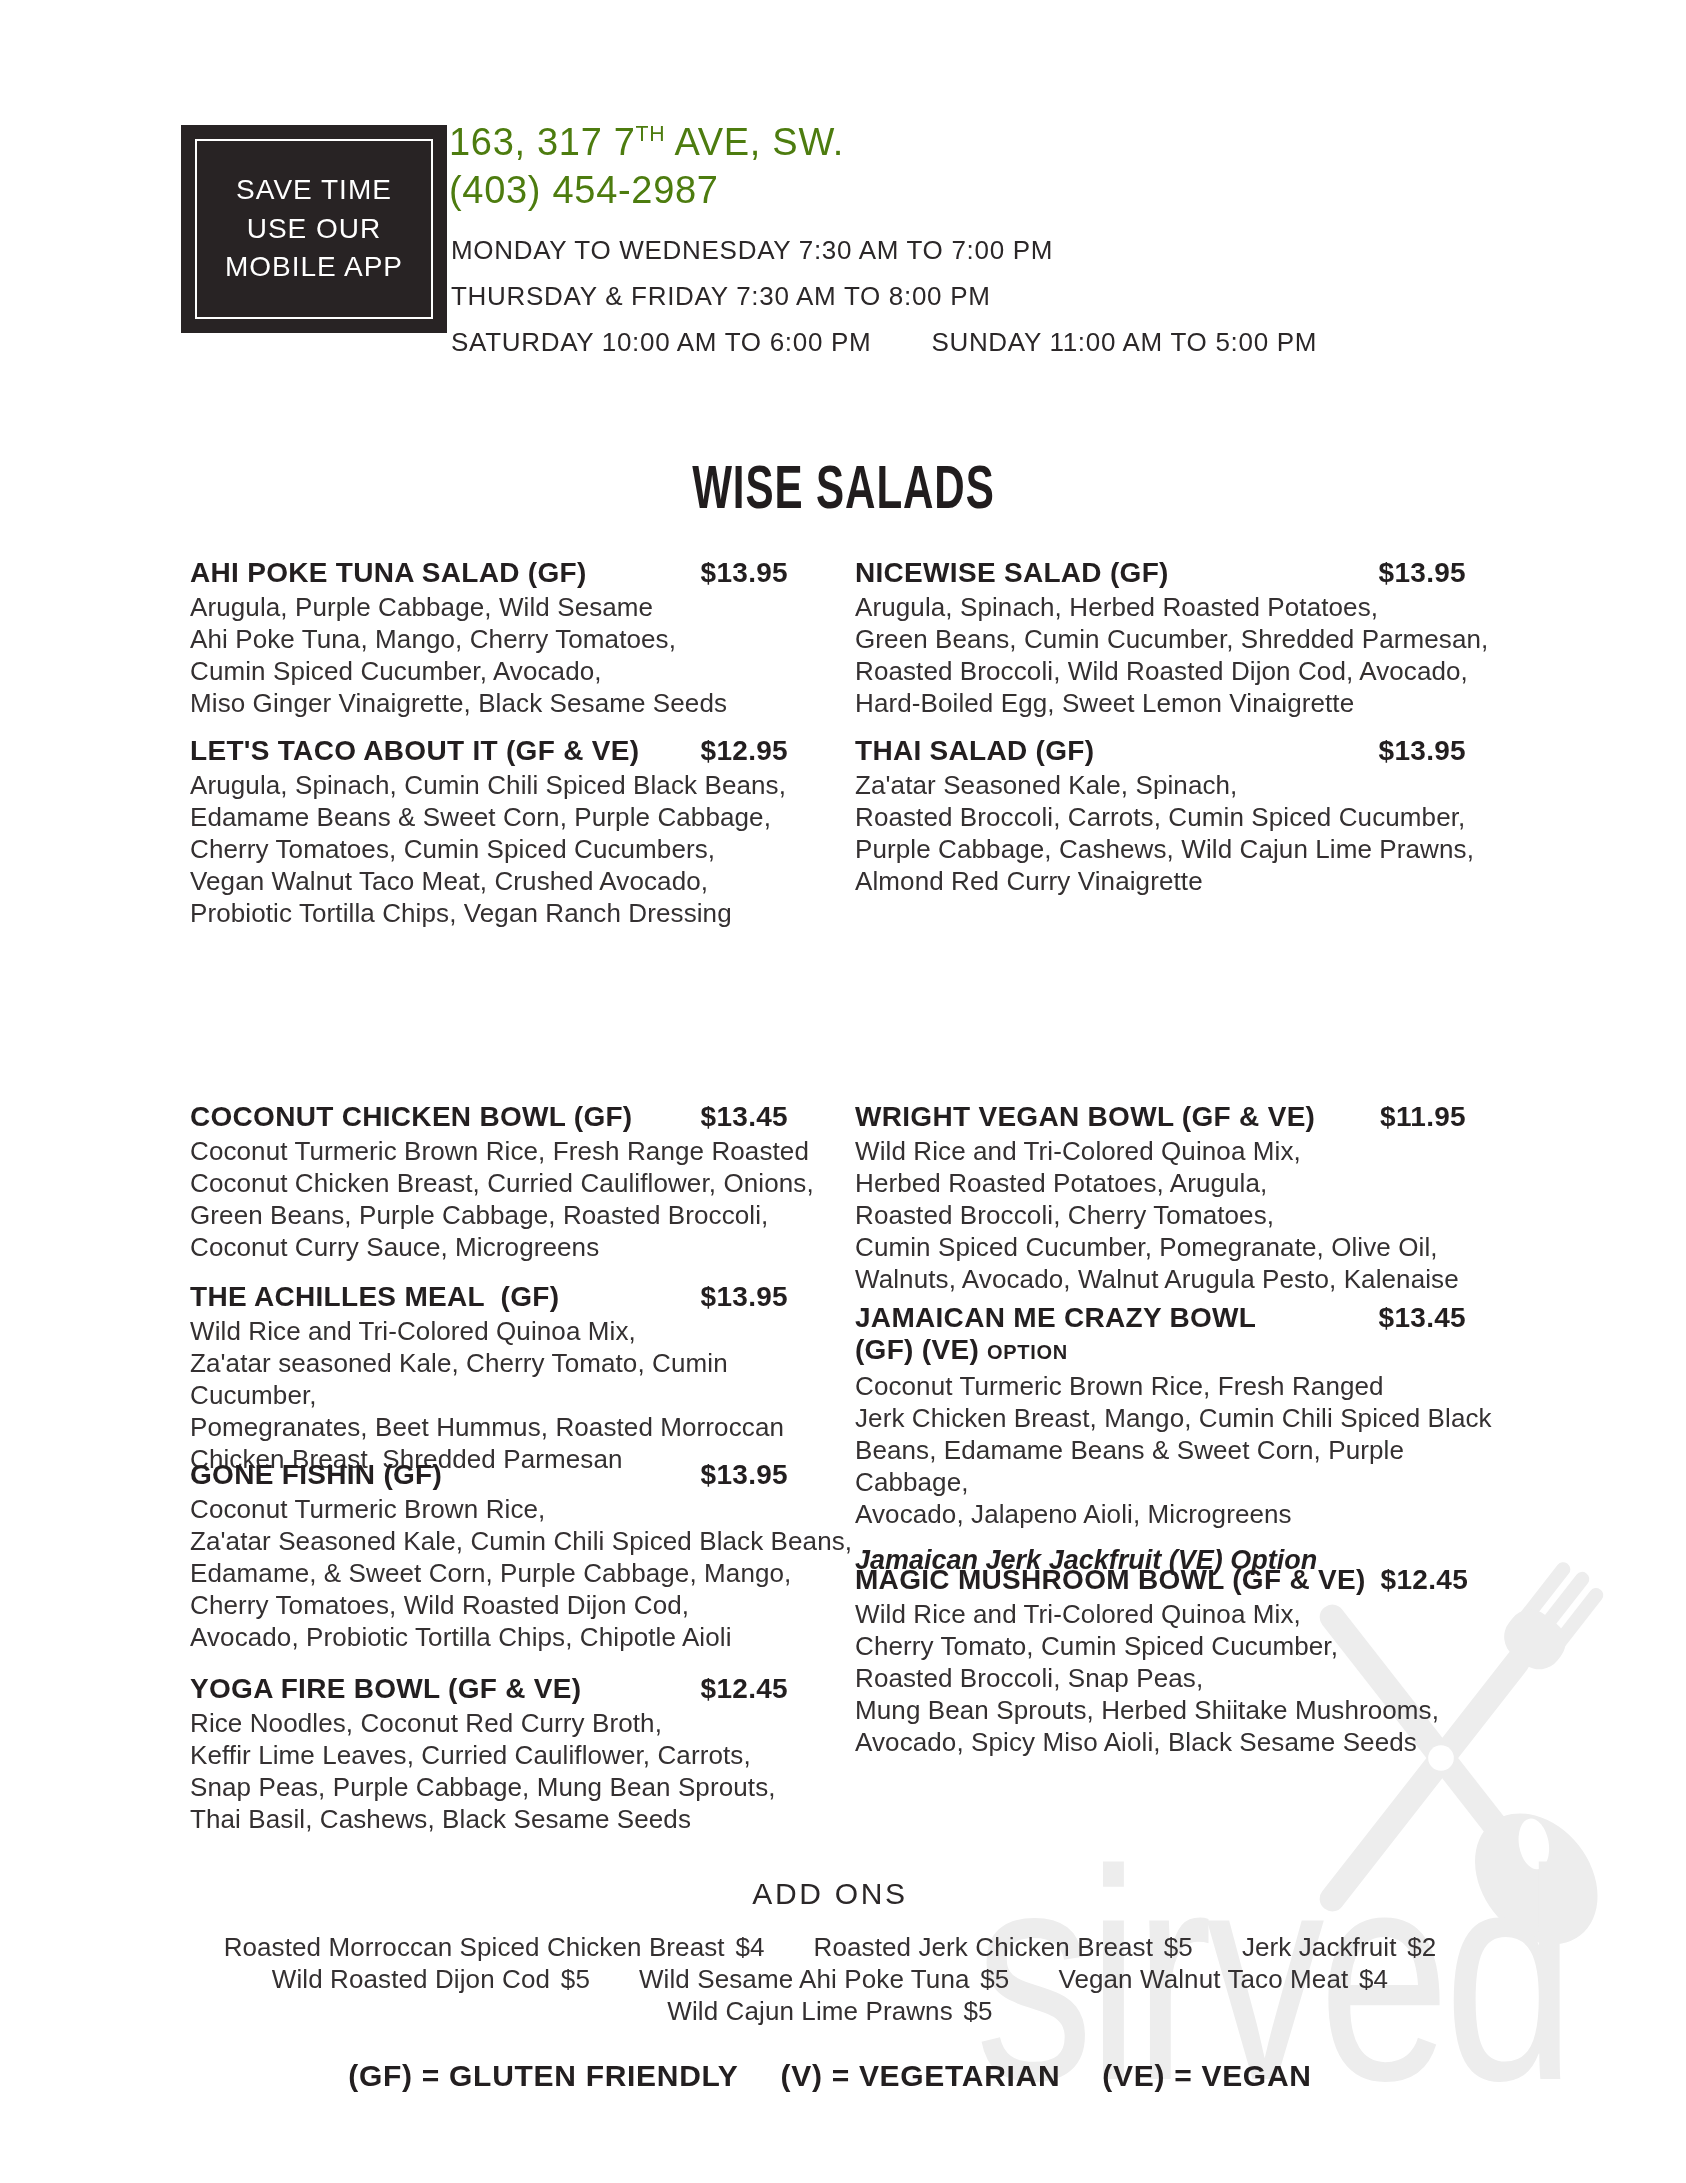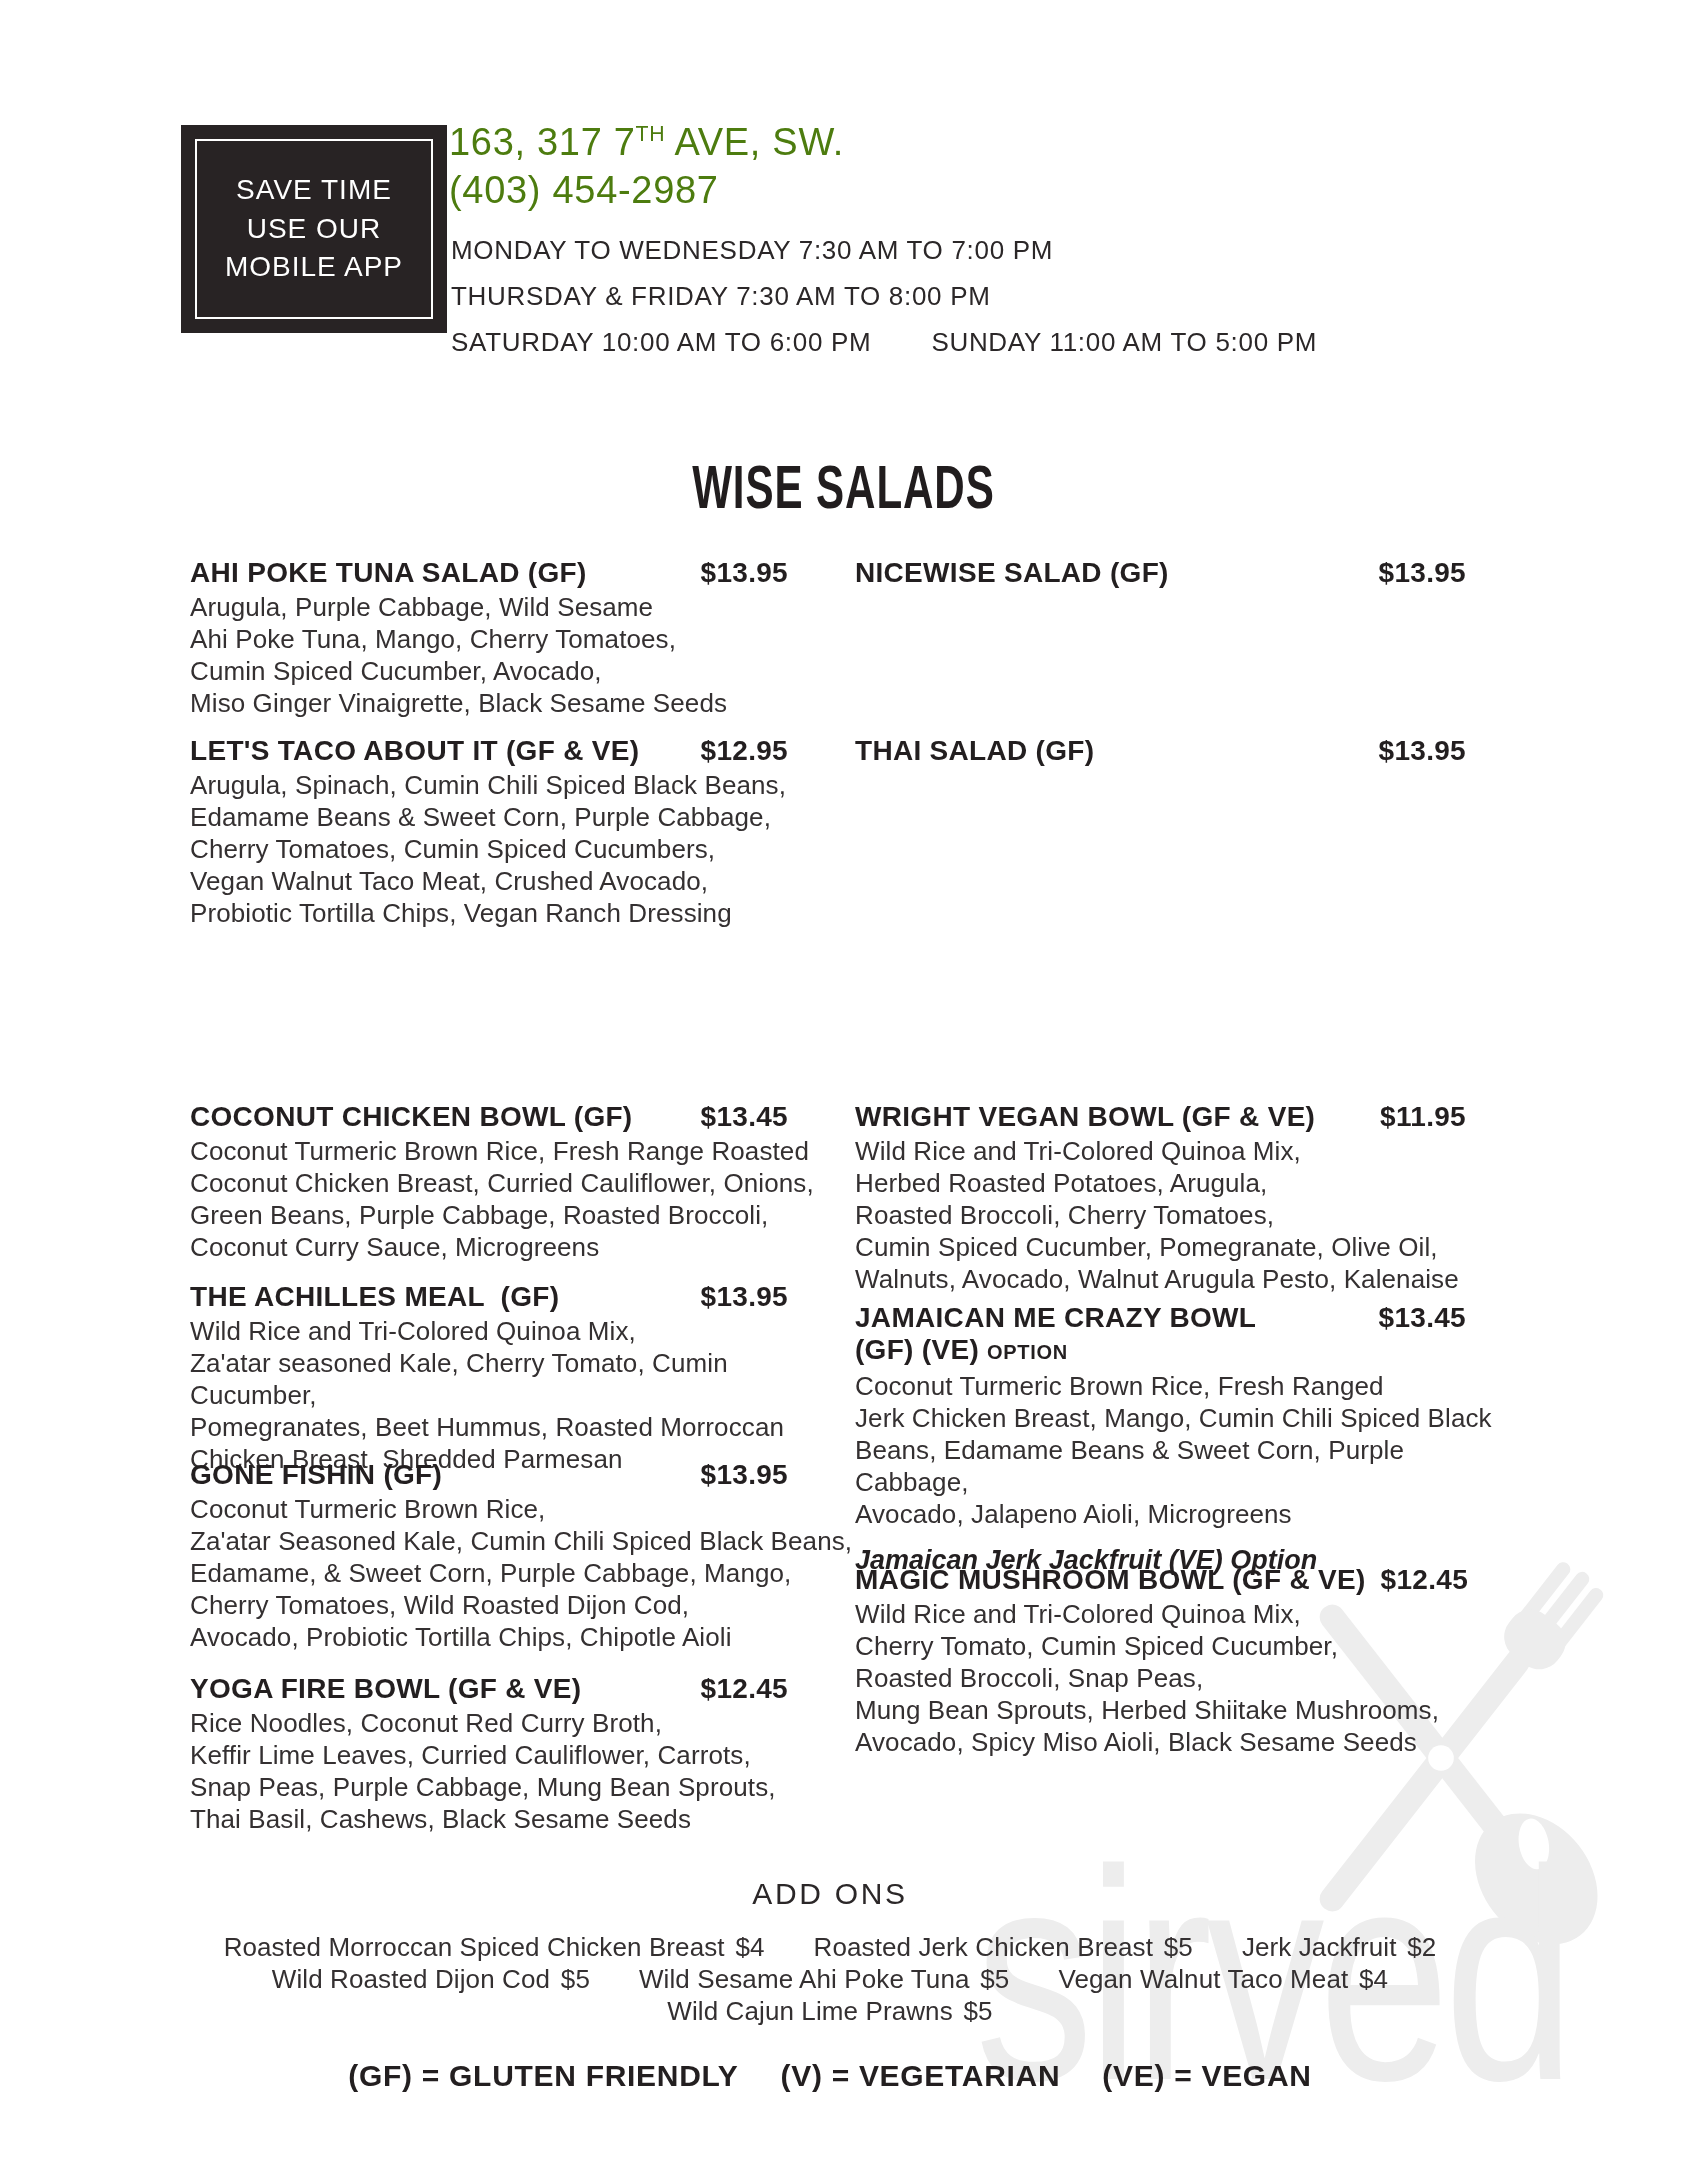--- a/index.html
+++ b/index.html
@@ -128,27 +128,35 @@
 Cherry Tomatoes, Cumin Spiced Cucumbers,
 Vegan Walnut Taco Meat, Crushed Avocado,
 Probiotic Tortilla Chips, Vegan Ranch Dressing</div>
   </div>
 
   <div class="item col-r" style="top:557px">
     <div class="item-head">
       <span class="item-name">NICEWISE SALAD (GF)</span>
       <span class="item-price">$13.95</span>
     </div>
+    <div class="item-desc">Arugula, Spinach, Herbed Roasted Potatoes,
+Green Beans, Cumin Cucumber, Shredded Parmesan,
+Roasted Broccoli, Wild Roasted Dijon Cod, Avocado,
+Hard-Boiled Egg, Sweet Lemon Vinaigrette</div>
   </div>
 
   <div class="item col-r" style="top:735px">
     <div class="item-head">
       <span class="item-name">THAI SALAD (GF)</span>
       <span class="item-price">$13.95</span>
     </div>
+    <div class="item-desc">Za'atar Seasoned Kale, Spinach,
+Roasted Broccoli, Carrots, Cumin Spiced Cucumber,
+Purple Cabbage, Cashews, Wild Cajun Lime Prawns,
+Almond Red Curry Vinaigrette</div>
   </div>
 
 
   <div class="item col-l" style="top:1101px">
     <div class="item-head">
       <span class="item-name">COCONUT CHICKEN BOWL (GF)</span>
       <span class="item-price">$13.45</span>
     </div>
     <div class="item-desc">Coconut Turmeric Brown Rice, Fresh Range Roasted
 Coconut Chicken Breast, Curried Cauliflower, Onions,

